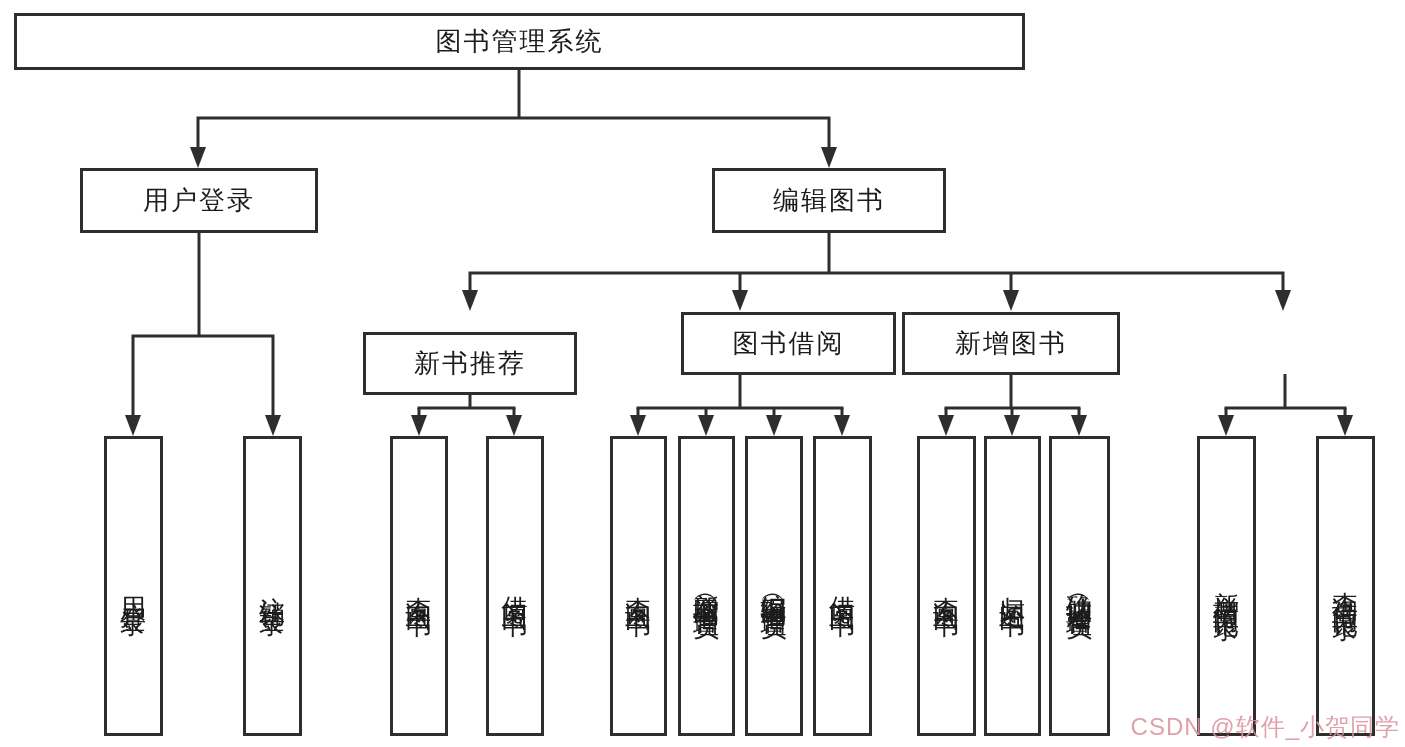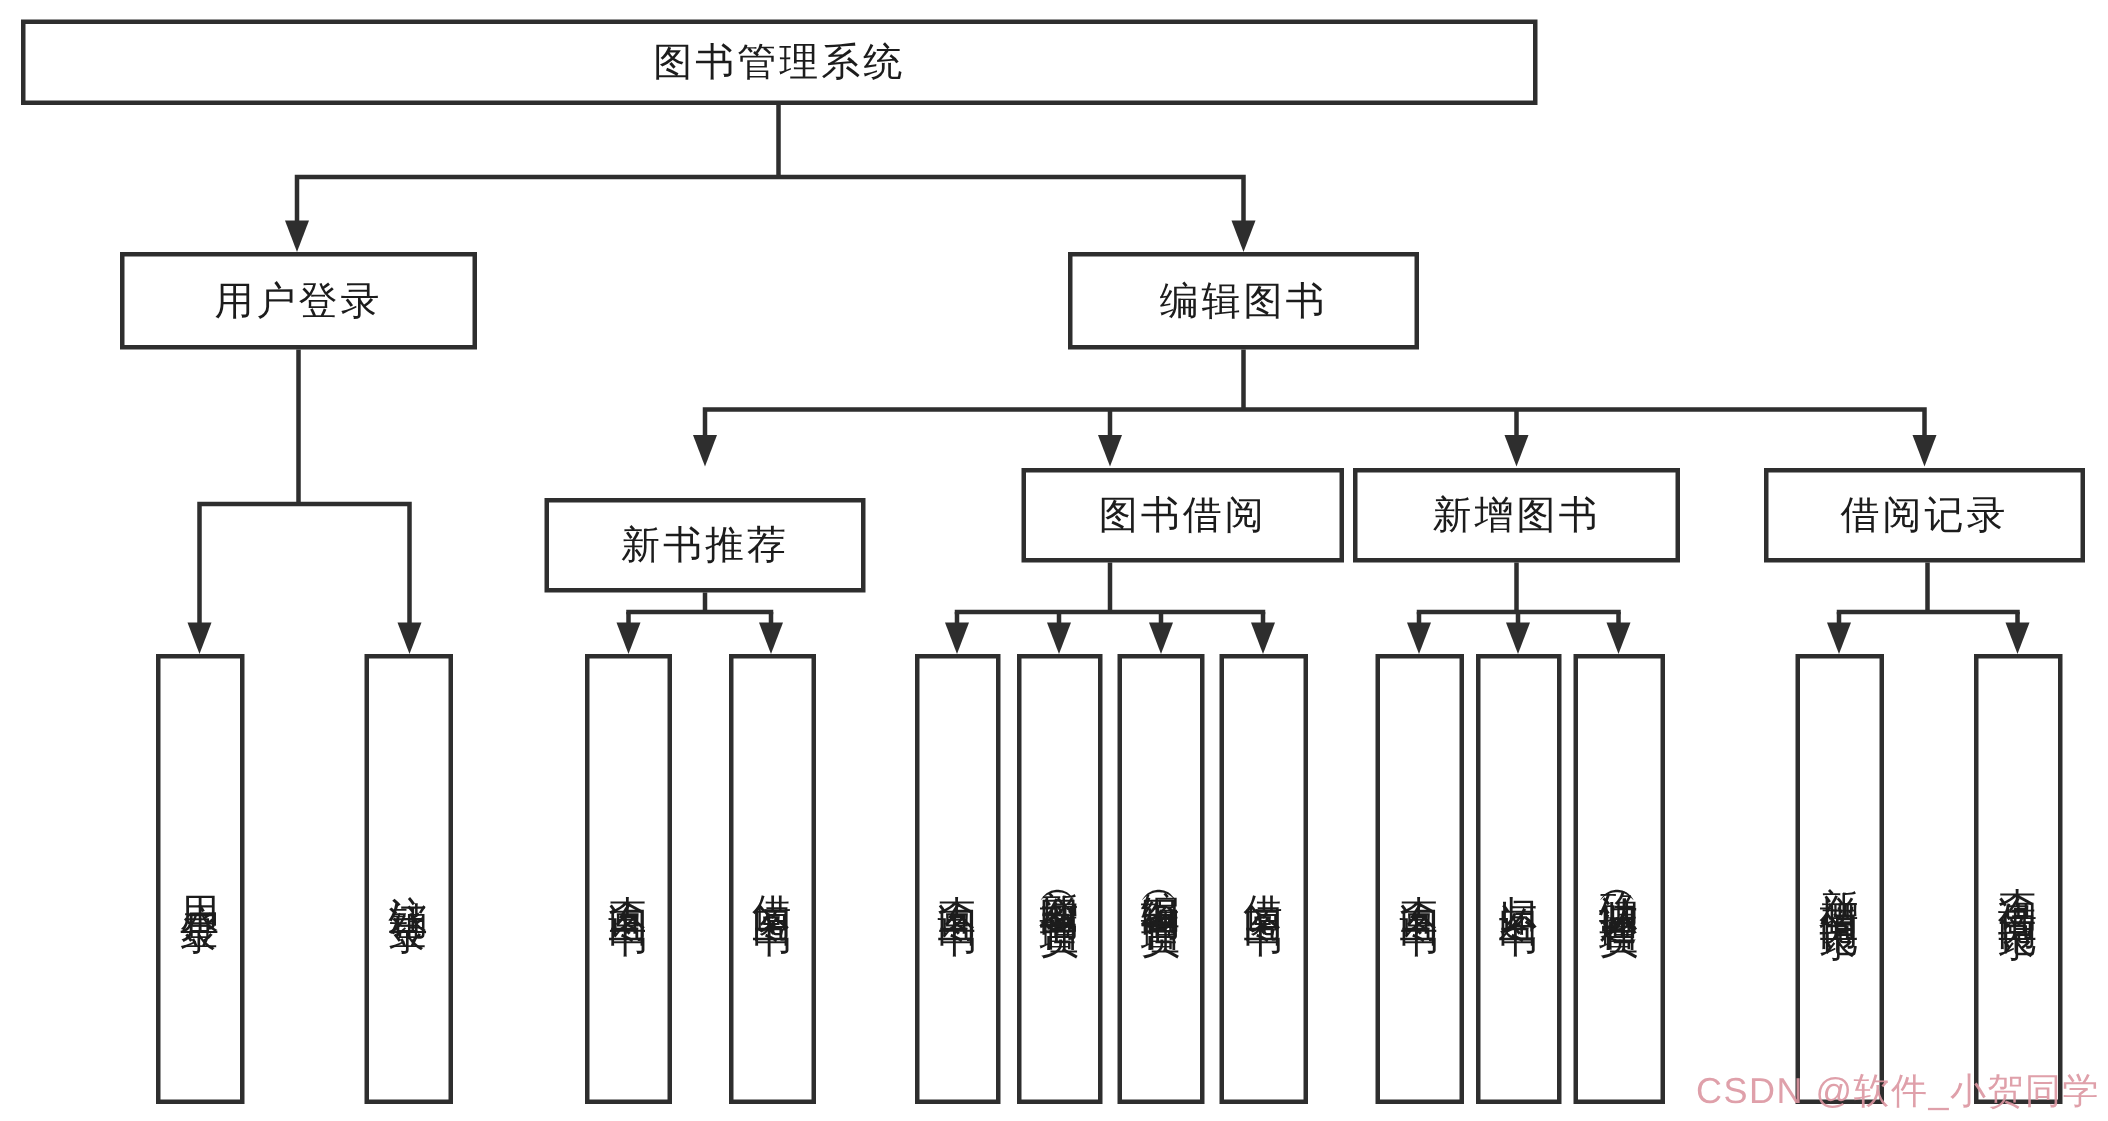--- a/index.html
+++ b/index.html
@@ -82,23 +82,20 @@
 
   <div class="node h-node" style="left:363px;top:332px;width:214px;height:63px;text-align:center;">
     <span>新书推荐</span>
   </div>
   <div class="node h-node" style="left:633px;top:312px;width:215px;height:63px;margin-left:48px;">
     <span>图书借阅</span>
   </div>
   <div class="node h-node" style="left:902px;top:312px;width:218px;height:63px;">
     <span>新增图书</span>
   </div>
-  <div class="node h-node" style="left:1176px;top:312px;width:214px;height:63px;">
-    <span>借阅记录</span>
-  </div>
 
   <div class="node v-node" style="left:104px;top:436px;width:59px;height:300px;">
     <span class="v-text">用户登录</span>
   </div>
   <div class="node v-node" style="left:243px;top:436px;width:59px;height:300px;">
     <span class="v-text">注销登录</span>
   </div>
   <div class="node v-node" style="left:390px;top:436px;width:58px;height:300px;">
     <span class="v-text">查询图书</span>
   </div>

